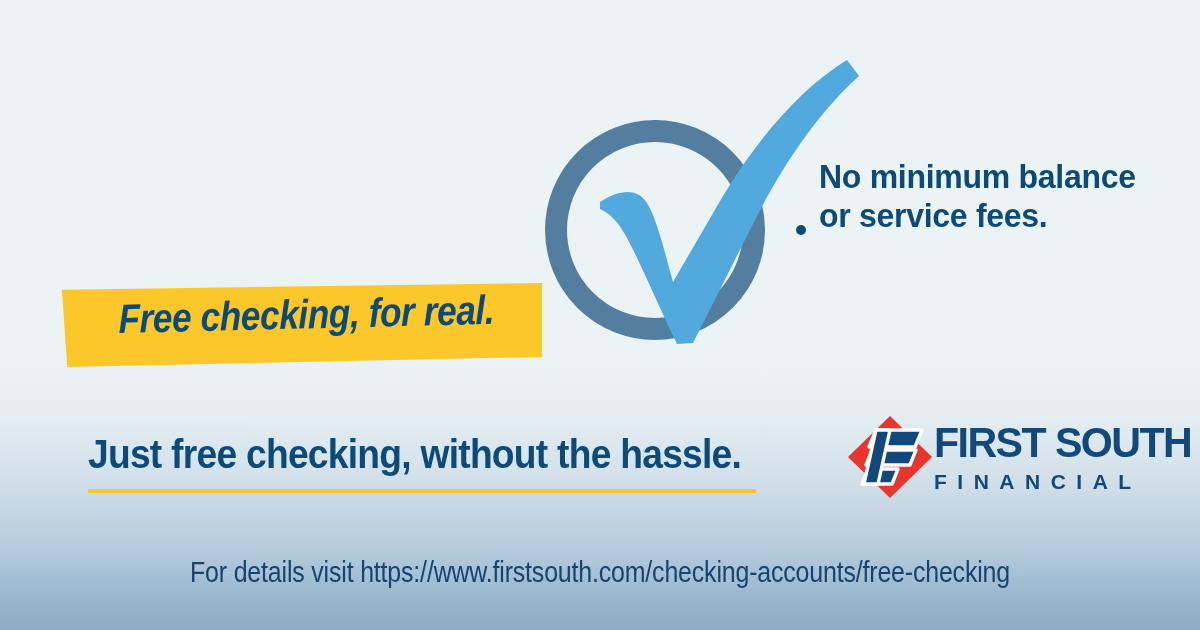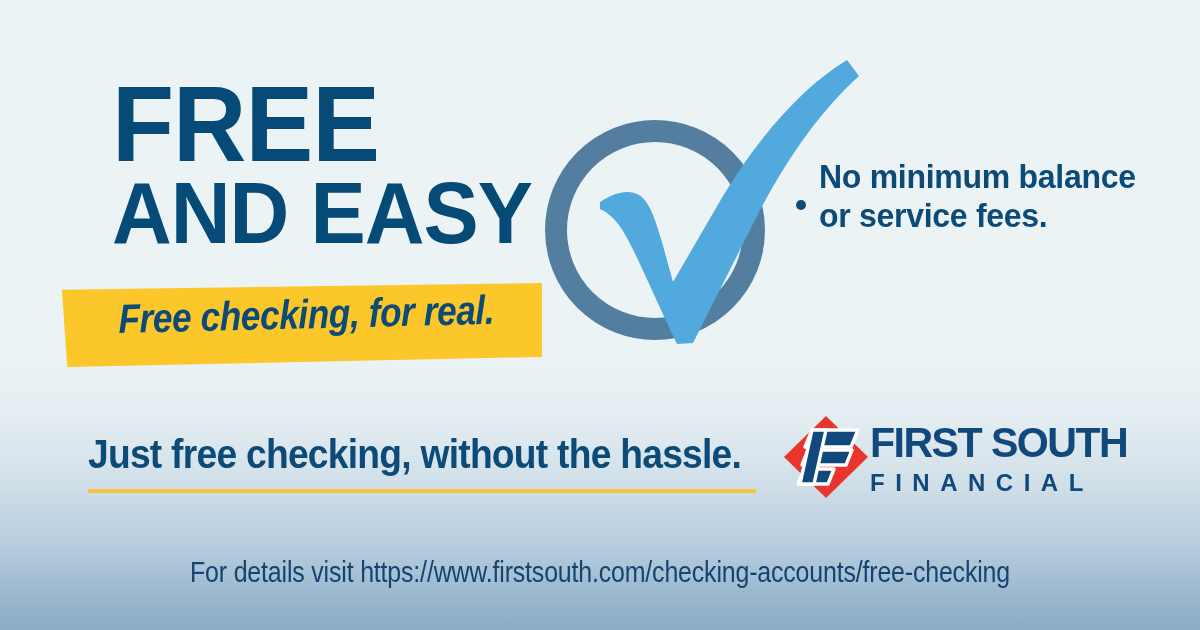--- a/index.html
+++ b/index.html
@@ -84,21 +84,21 @@
   
   .bullets {
     position: absolute;
     left: 796px;
     top: 158px;
     width: 370px;
     color: #0c4a78;
   }
   .bullet-item {
     display: flex;
-    align-items: center;
+    align-items: flex-end;
     margin-bottom: 26px;
   }
   .bullet-dot {
     flex: 0 0 auto;
     width: 10px;
     height: 10px;
     border-radius: 50%;
     background: #0c4a78;
     margin-top: 16px;
     margin-right: 13px;
@@ -130,21 +130,21 @@
     left: 88px;
     top: 489px;
     width: 668px;
     height: 4px;
     background: #f6c636;
   }
 
   
   .logo {
     position: absolute;
-    left: 782px;
+    left: 846px;
     top: 414px;
     width: 330px;
     height: 86px;
   }
   .logo-mark {
     position: absolute;
     left: 0;
     top: 0;
     width: 88px;
     height: 86px;
@@ -162,21 +162,21 @@
     font-weight: 700;
     letter-spacing: -1.6px;
     line-height: 1;
     transform: scaleX(0.98);
     transform-origin: left top;
     white-space: nowrap;
   }
   .logo-word .wm-financial {
     display: block;
     color: #11497d;
-    font-size: 24px;
+    font-size: 21px;
     font-weight: 700;
     letter-spacing: 10.5px;
     line-height: 1;
     margin-top: 7px;
     white-space: nowrap;
   }
 
   
   .footer-url {
     position: absolute;
@@ -190,24 +190,20 @@
     letter-spacing: -0.2px;
     transform: scaleX(0.86);
     white-space: nowrap;
   }
 </style>
 </head>
 <body>
 
 <div id="banner">
 
-  <div class="headline">
-    <span class="line1">FREE</span>
-    <span class="line2">AND EASY</span>
-  </div>
 
   <div class="yellow-band"></div>
   <div class="yellow-band-text">Free checking, for real.</div>
 
   <div class="check-graphic">
     <svg viewBox="0 0 350 310" width="350" height="310" xmlns="http://www.w3.org/2000/svg">
       <circle cx="128" cy="184" r="99" fill="none" stroke="#537e9f" stroke-width="22"></circle>
       <path d="M 73 156
                C 88 146, 102 143, 112 149
                C 122 155, 128 172, 135 196

